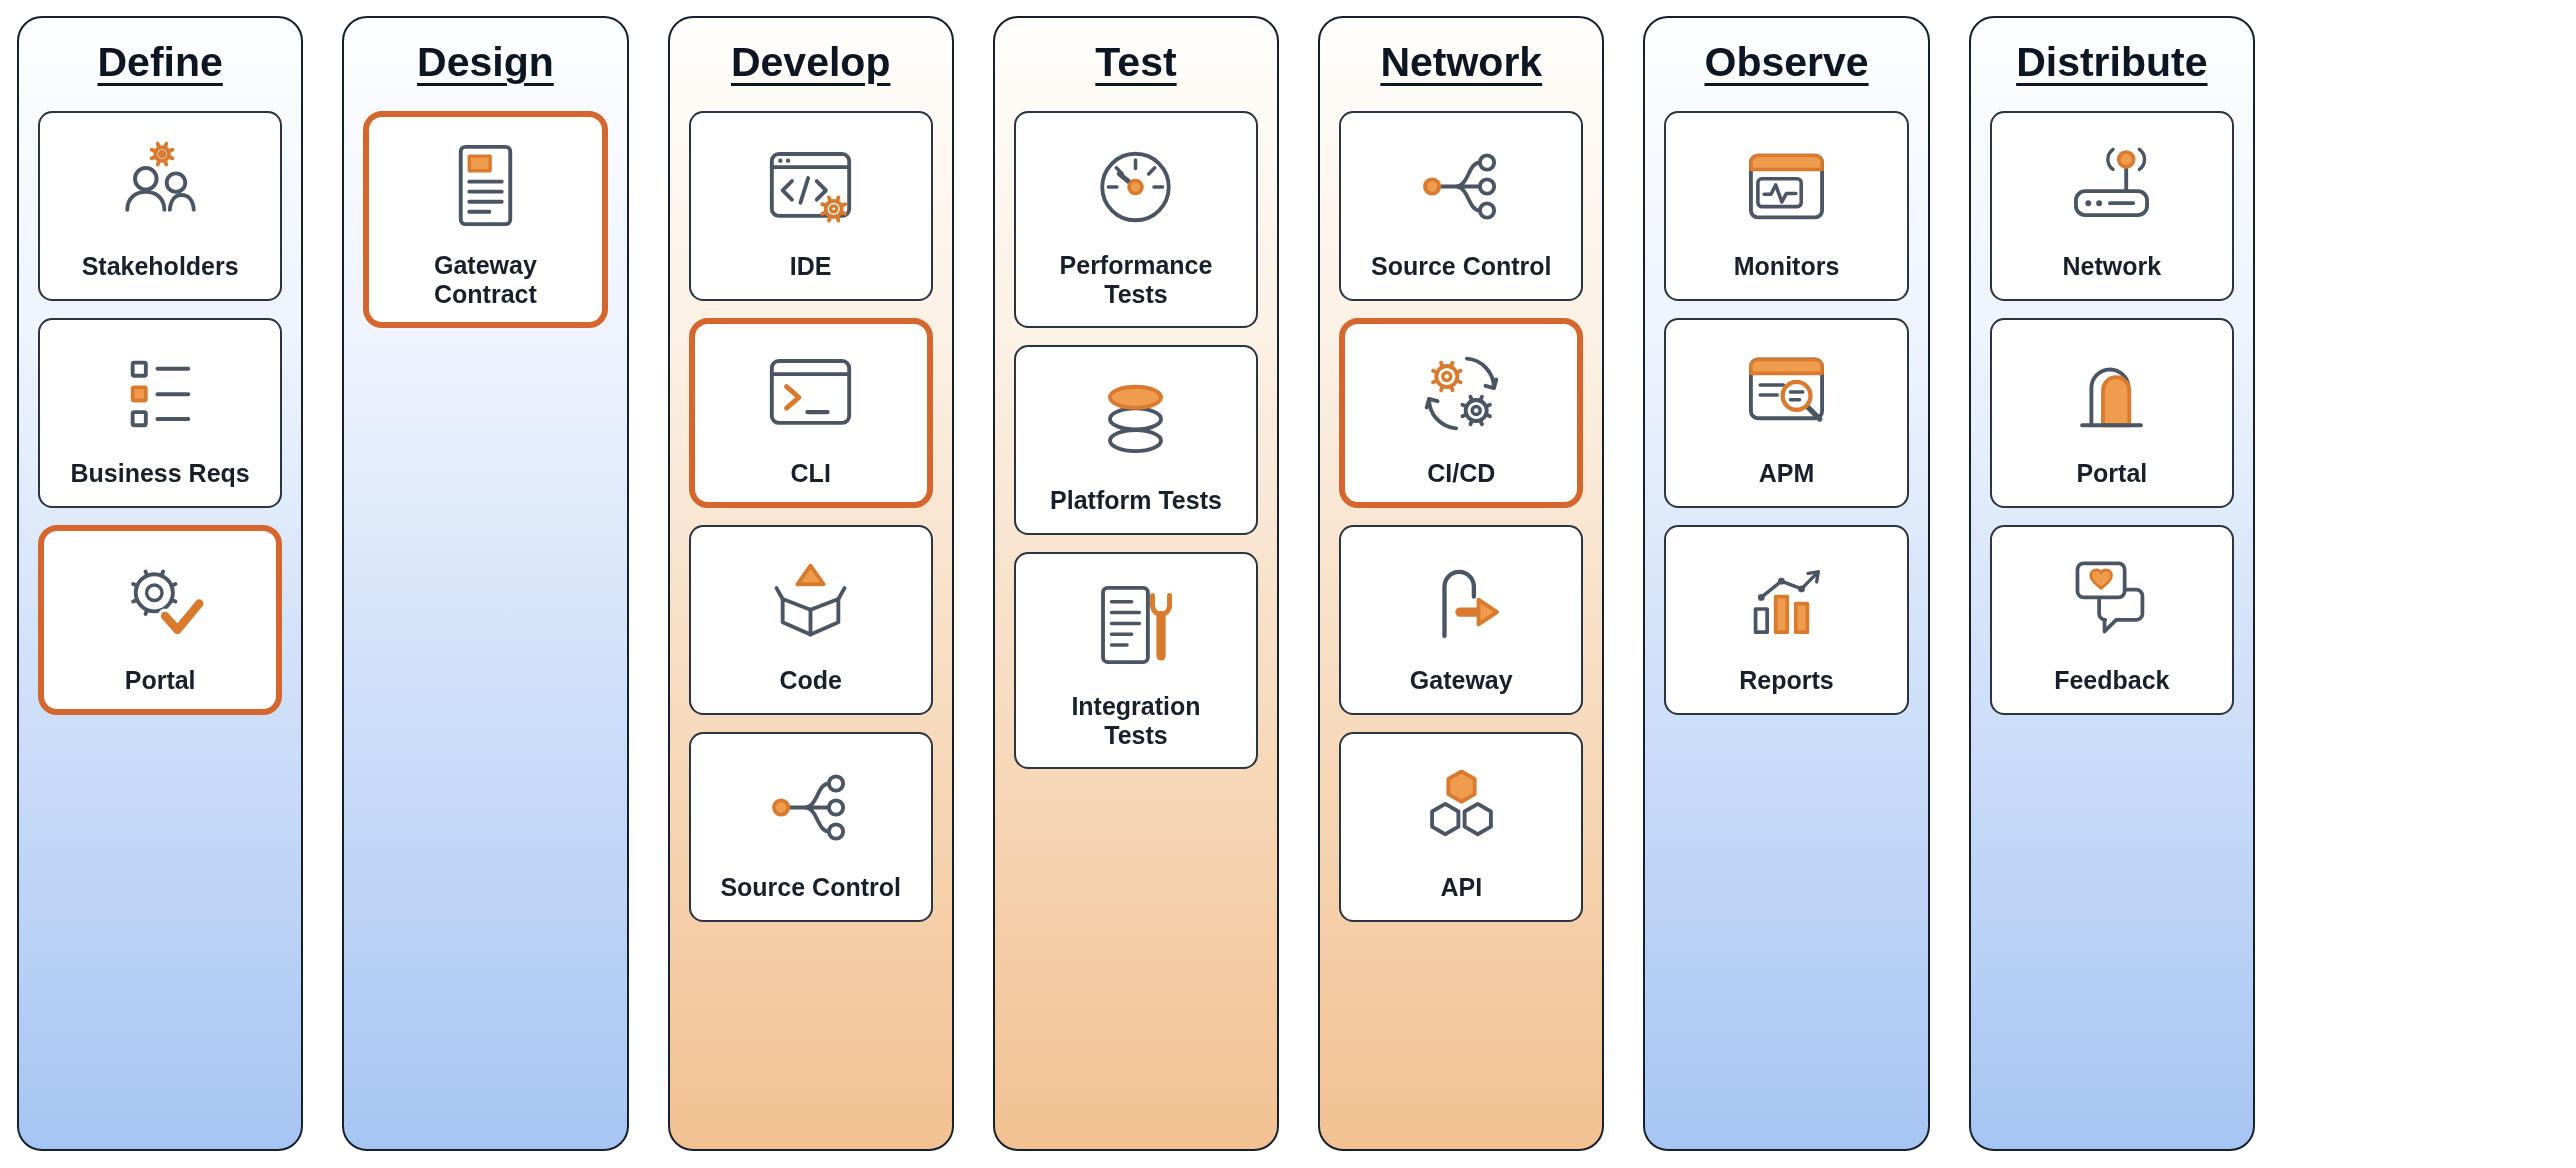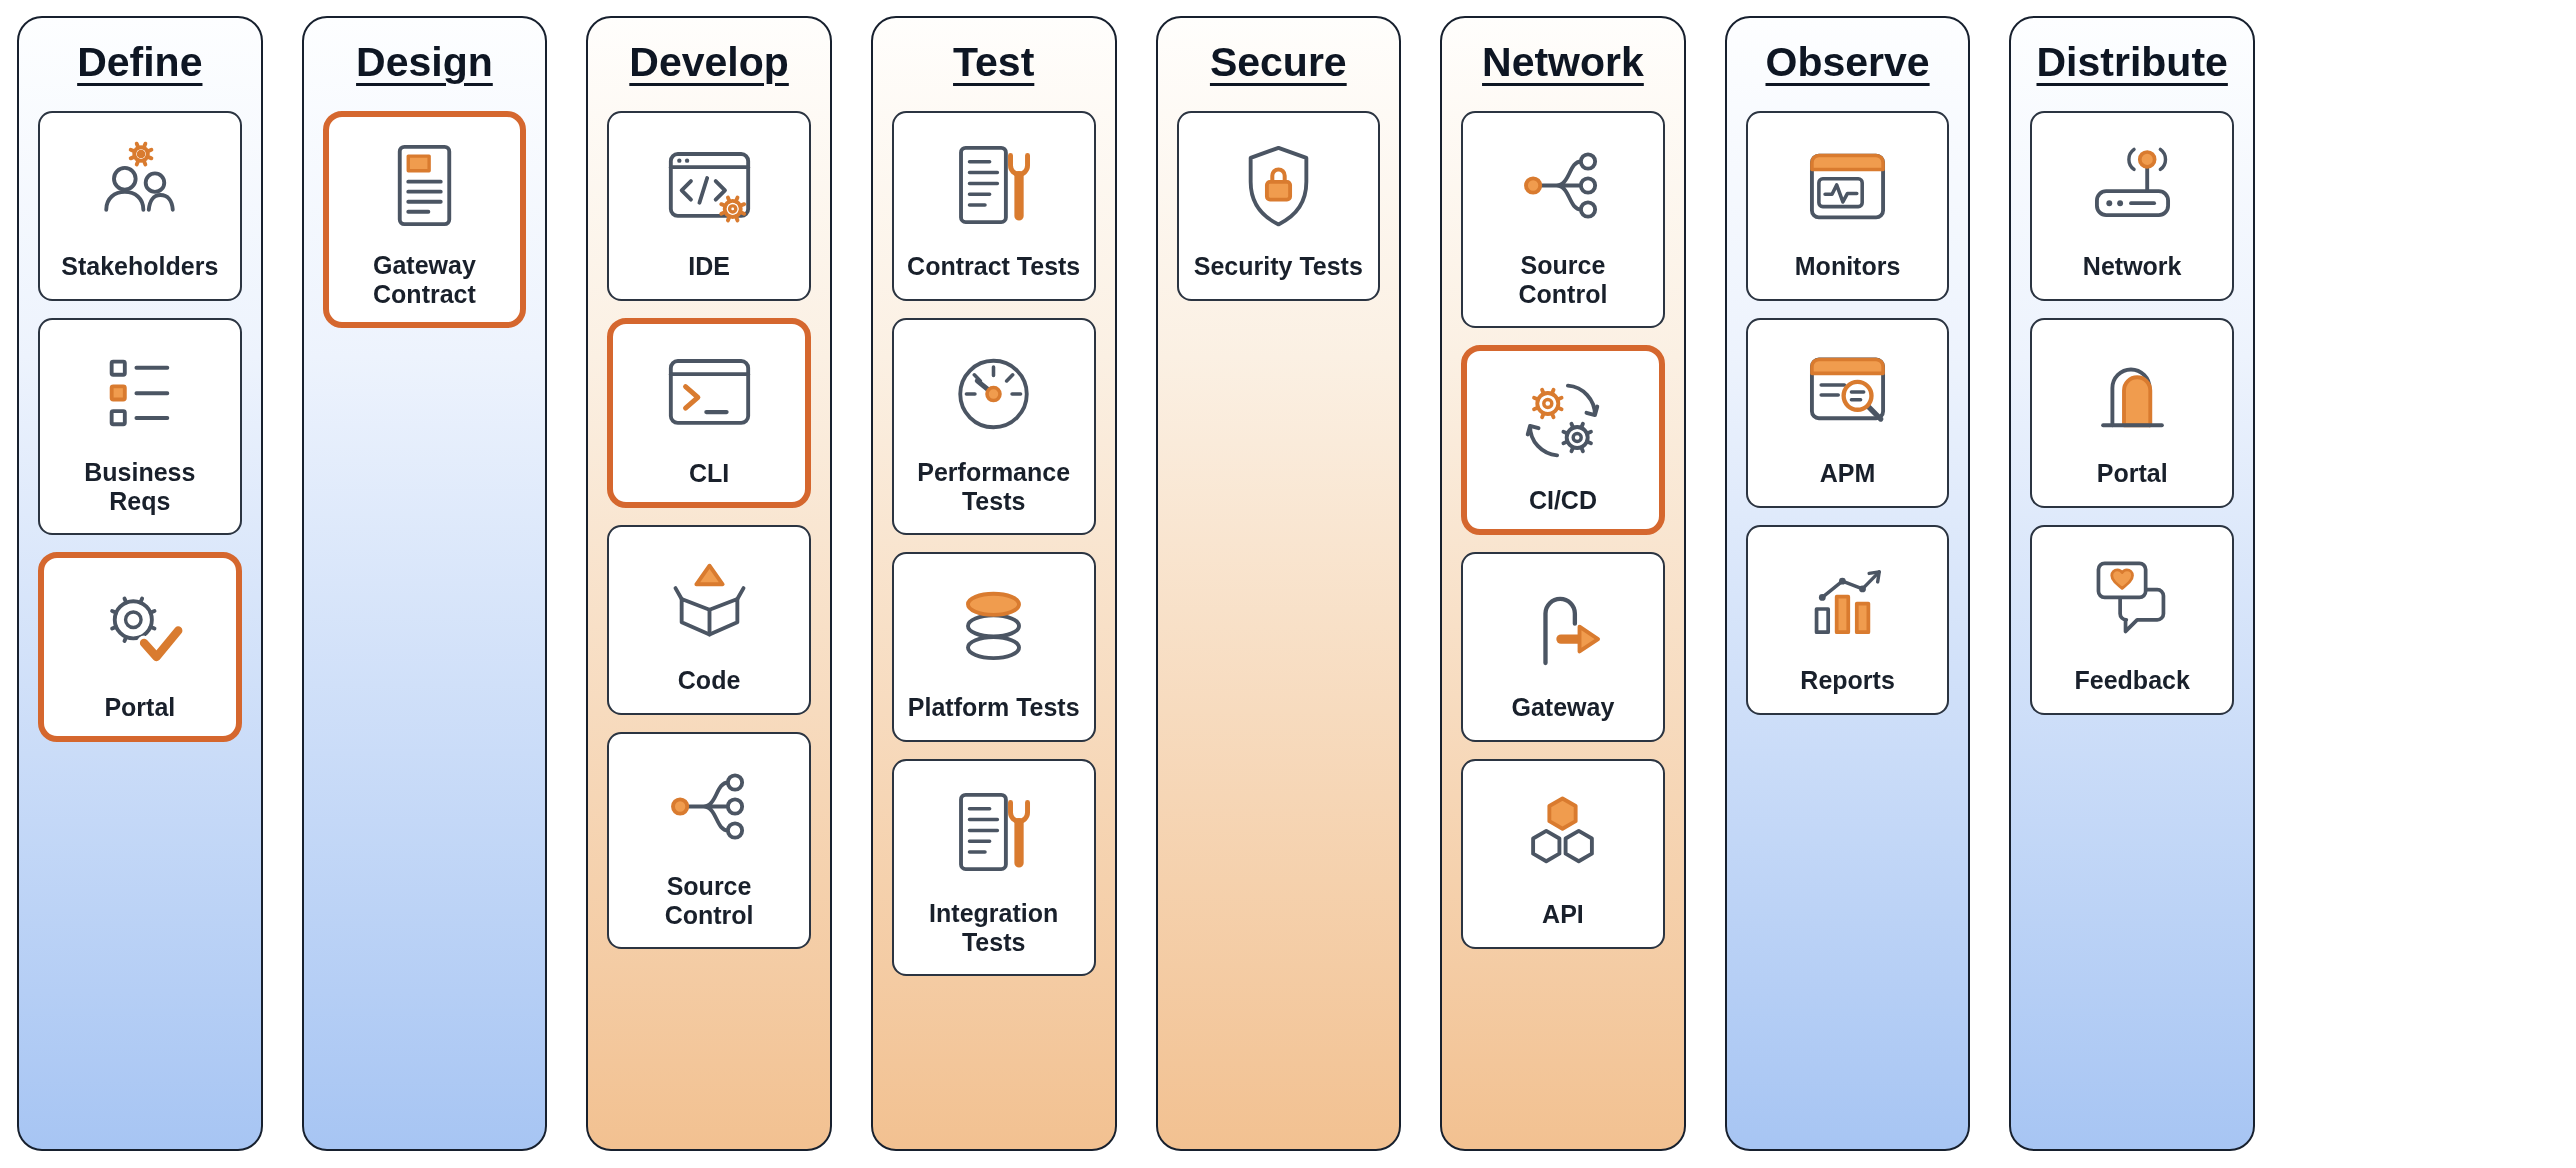--- a/index.html
+++ b/index.html
@@ -147,74 +147,48 @@
           <div class="card-label">Source Control</div>
         </div>
       </div>
     </section>
     <section class="column orange">
       <h2 class="column-title">Test</h2>
       <div class="cards">
         <div class="card">
           <span class="icon">
             <svg viewBox="0 0 64 64" fill="none" stroke-linecap="round" stroke-linejoin="round" xmlns="http://www.w3.org/2000/svg">
+              <circle cx="32" cy="33" r="21.5" fill="#ffffff" stroke="#4B5563" stroke-width="2.5"></circle>
+              <path d="M32,15.5 v5.5 M14.5,33 h5.5 M49.5,33 h-5.5 M19.6,20.6 l3.9,3.9 M44.4,20.6 l-3.9,3.9" stroke="#4B5563" stroke-width="2.3"></path>
+              <path d="M32,33 L21.5,24.5" stroke="#4B5563" stroke-width="3.2"></path>
+              <circle cx="32" cy="33" r="4.2" fill="#F09C4E" stroke="#D97B2F" stroke-width="2.3"></circle>
+            </svg>
+          </span>
+          <div class="card-label">Performance Tests</div>
+        </div>
+        <div class="card">
+          <span class="icon">
+            <svg viewBox="0 0 64 64" fill="none" stroke-linecap="round" stroke-linejoin="round" xmlns="http://www.w3.org/2000/svg">
+              <ellipse cx="32" cy="45" rx="16.5" ry="6.8" fill="#ffffff" stroke="#4B5563" stroke-width="2.5"></ellipse>
+              <ellipse cx="32" cy="31" rx="16.5" ry="6.8" fill="#ffffff" stroke="#4B5563" stroke-width="2.5"></ellipse>
+              <ellipse cx="32" cy="17" rx="16.5" ry="6.8" fill="#F09C4E" stroke="#D97B2F" stroke-width="2.5"></ellipse>
+            </svg>
+          </span>
+          <div class="card-label">Platform Tests</div>
+        </div>
+        <div class="card">
+          <span class="icon">
+            <svg viewBox="0 0 64 64" fill="none" stroke-linecap="round" stroke-linejoin="round" xmlns="http://www.w3.org/2000/svg">
               <rect x="11" y="7" width="29" height="48" rx="3" fill="#ffffff" stroke="#4B5563" stroke-width="2.5"></rect>
               <path d="M16.5,16 h13 M16.5,23 h18 M16.5,30 h18 M16.5,37 h13 M16.5,44 h10" stroke="#4B5563" stroke-width="2.3"></path>
               <path d="M43,12 v6.5 a5.5,5.5 0 0 0 11,0 V12" fill="none" stroke="#D97B2F" stroke-width="3.2"></path>
               <path d="M48.5,25 V51" stroke="#D97B2F" stroke-width="6"></path>
             </svg>
           </span>
-          <div class="card-label">Contract Tests</div>
-        </div>
-        <div class="card">
-          <span class="icon">
-            <svg viewBox="0 0 64 64" fill="none" stroke-linecap="round" stroke-linejoin="round" xmlns="http://www.w3.org/2000/svg">
-              <circle cx="32" cy="33" r="21.5" fill="#ffffff" stroke="#4B5563" stroke-width="2.5"></circle>
-              <path d="M32,15.5 v5.5 M14.5,33 h5.5 M49.5,33 h-5.5 M19.6,20.6 l3.9,3.9 M44.4,20.6 l-3.9,3.9" stroke="#4B5563" stroke-width="2.3"></path>
-              <path d="M32,33 L21.5,24.5" stroke="#4B5563" stroke-width="3.2"></path>
-              <circle cx="32" cy="33" r="4.2" fill="#F09C4E" stroke="#D97B2F" stroke-width="2.3"></circle>
-            </svg>
-          </span>
-          <div class="card-label">Performance Tests</div>
-        </div>
-        <div class="card">
-          <span class="icon">
-            <svg viewBox="0 0 64 64" fill="none" stroke-linecap="round" stroke-linejoin="round" xmlns="http://www.w3.org/2000/svg">
-              <ellipse cx="32" cy="45" rx="16.5" ry="6.8" fill="#ffffff" stroke="#4B5563" stroke-width="2.5"></ellipse>
-              <ellipse cx="32" cy="31" rx="16.5" ry="6.8" fill="#ffffff" stroke="#4B5563" stroke-width="2.5"></ellipse>
-              <ellipse cx="32" cy="17" rx="16.5" ry="6.8" fill="#F09C4E" stroke="#D97B2F" stroke-width="2.5"></ellipse>
-            </svg>
-          </span>
-          <div class="card-label">Platform Tests</div>
-        </div>
-        <div class="card">
-          <span class="icon">
-            <svg viewBox="0 0 64 64" fill="none" stroke-linecap="round" stroke-linejoin="round" xmlns="http://www.w3.org/2000/svg">
-              <rect x="11" y="7" width="29" height="48" rx="3" fill="#ffffff" stroke="#4B5563" stroke-width="2.5"></rect>
-              <path d="M16.5,16 h13 M16.5,23 h18 M16.5,30 h18 M16.5,37 h13 M16.5,44 h10" stroke="#4B5563" stroke-width="2.3"></path>
-              <path d="M43,12 v6.5 a5.5,5.5 0 0 0 11,0 V12" fill="none" stroke="#D97B2F" stroke-width="3.2"></path>
-              <path d="M48.5,25 V51" stroke="#D97B2F" stroke-width="6"></path>
-            </svg>
-          </span>
           <div class="card-label">Integration Tests</div>
-        </div>
-      </div>
-    </section>
-    <section class="column orange">
-      <h2 class="column-title">Secure</h2>
-      <div class="cards">
-        <div class="card">
-          <span class="icon">
-            <svg viewBox="0 0 64 64" fill="none" stroke-linecap="round" stroke-linejoin="round" xmlns="http://www.w3.org/2000/svg">
-              <path d="M32,7 L50,13.5 V29 C50,43.5 42.5,51.5 32,56.5 C21.5,51.5 14,43.5 14,29 V13.5 Z" fill="#ffffff" stroke="#4B5563" stroke-width="2.5"></path>
-              <path d="M28,29 v-4 a4,4 0 0 1 8,0 v4" fill="none" stroke="#D97B2F" stroke-width="2.6"></path>
-              <rect x="24.5" y="29" width="15" height="11.5" rx="2" fill="#F09C4E" stroke="#D97B2F" stroke-width="2.5"></rect>
-            </svg>
-          </span>
-          <div class="card-label">Security Tests</div>
         </div>
       </div>
     </section>
     <section class="column orange">
       <h2 class="column-title">Network</h2>
       <div class="cards">
         <div class="card">
           <span class="icon">
             <svg viewBox="0 0 64 64" fill="none" stroke-linecap="round" stroke-linejoin="round" xmlns="http://www.w3.org/2000/svg">
               <path d="M17,32 H28 M28,32 H44 M28,32 C37,32 36,16.5 44,16.5 M28,32 C37,32 36,47.5 44,47.5" fill="none" stroke="#4B5563" stroke-width="2.5"></path>

